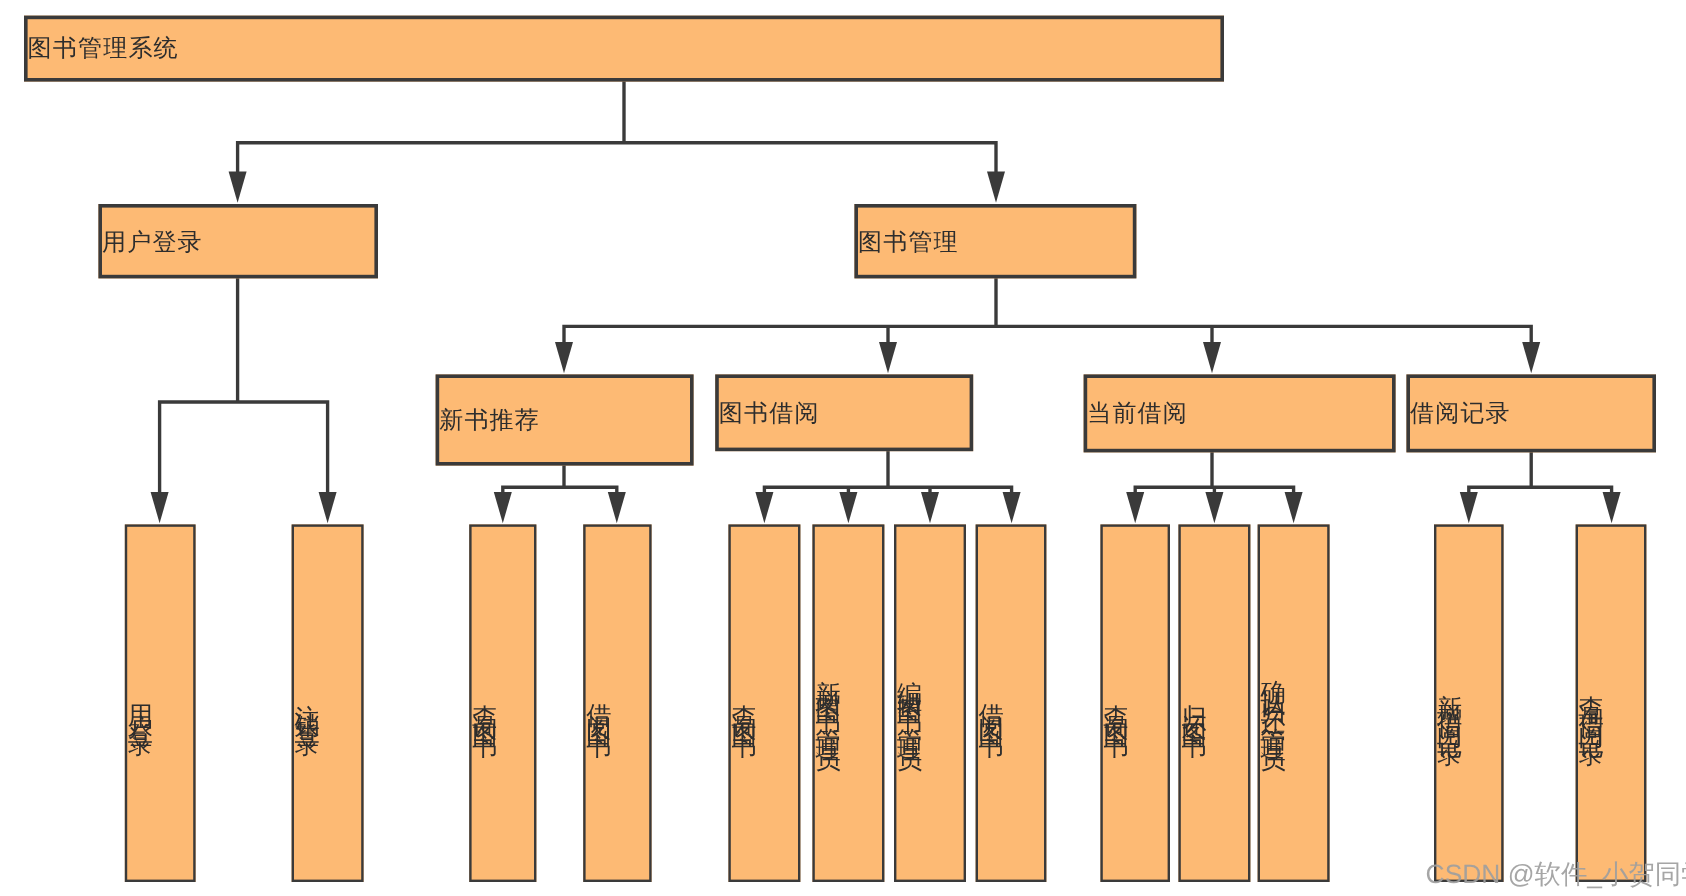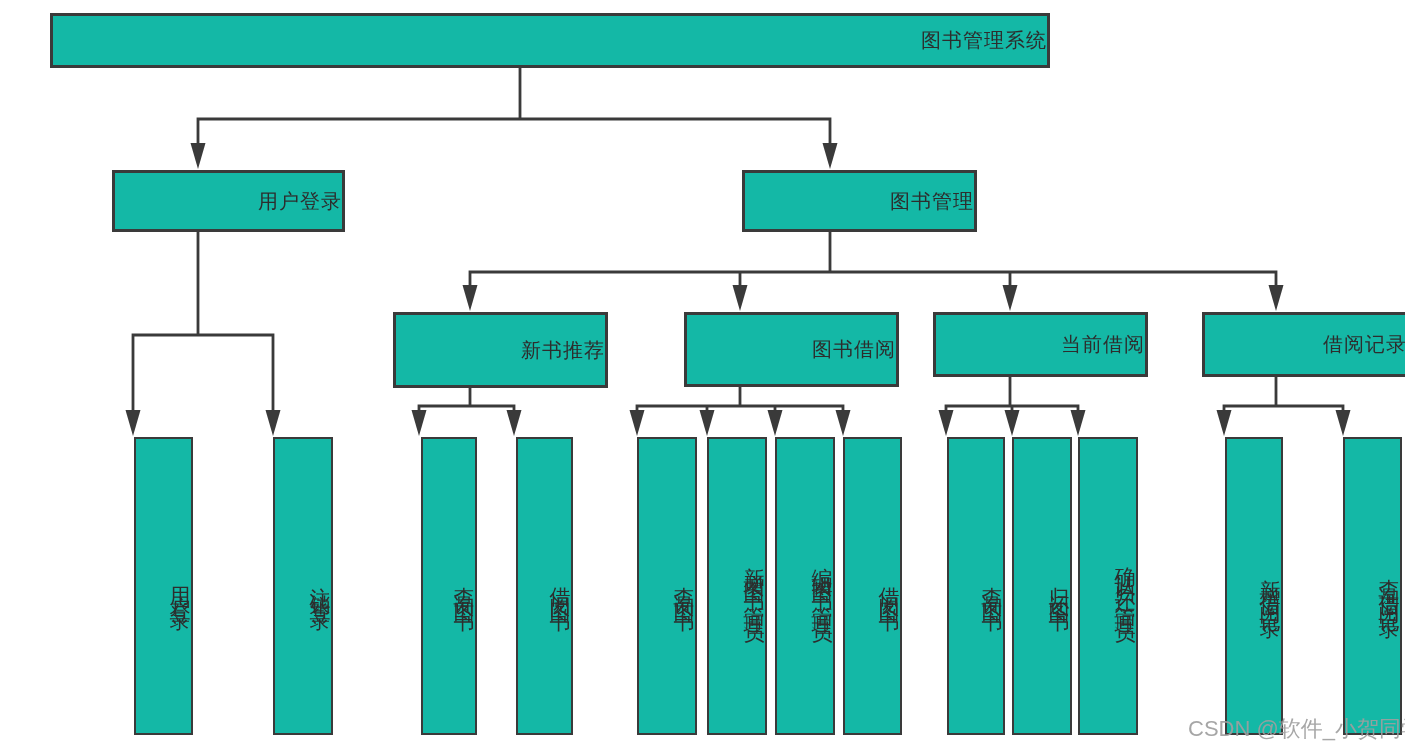--- a/index.html
+++ b/index.html
@@ -3,23 +3,23 @@
 <meta charset="utf-8">
 <style>
   html,body{margin:0;padding:0;}
   body{
     width:1405px;height:747px;position:relative;background:#ffffff;
     font-family:"Liberation Sans","DejaVu Sans",sans-serif;
     overflow:hidden;
   }
   #connectors{position:absolute;left:0;top:0;width:1405px;height:747px;z-index:1;}
   .node{
-    position:absolute;box-sizing:border-box;background:#14b8a6;
-    border:3px solid #3a3a3a;display:flex;align-items:center;justify-content:flex-end;
-    color:#2d2d2d;font-size:20px;z-index:2;letter-spacing:1px;margin-left:30px;
+    position:absolute;box-sizing:border-box;background:#fdba74;
+    border:3px solid #3a3a3a;display:flex;align-items:center;justify-content:flex-start;
+    color:#2d2d2d;font-size:20px;z-index:2;letter-spacing:1px;
   }
   .leaf{border-width:2.5px;top:437px;height:298px;}
   .vtext{
     writing-mode:vertical-rl;text-orientation:mixed;
     font-size:21px;line-height:1;letter-spacing:8px;
     display:block;max-height:288px;
   }
   .watermark{
     position:absolute;left:1188px;top:714px;z-index:5;
     font-size:22px;color:rgba(158,158,158,0.92);white-space:nowrap;
@@ -75,24 +75,24 @@
 <div class="node" style="left:82px;top:170px;width:233px;height:62px;">
   <span>用户登录</span>
 </div>
 <div class="node" style="left:712px;top:170px;width:235px;height:62px;">
   <span>图书管理</span>
 </div>
 
 <div class="node" style="left:363px;top:312px;width:215px;height:76px;">
   <span>新书推荐</span>
 </div>
-<div class="node" style="left:654px;top:312px;width:215px;height:75px;">
+<div class="node" style="left:596px;top:312px;width:215px;height:64px;">
   <span>图书借阅</span>
 </div>
-<div class="node" style="left:903px;top:312px;width:215px;height:65px;">
+<div class="node" style="left:903px;top:312px;width:260px;height:65px;">
   <span>当前借阅</span>
 </div>
 <div class="node" style="left:1172px;top:312px;width:208px;height:65px;">
   <span>借阅记录</span>
 </div>
 
 <div class="node leaf" style="left:104px;width:59px;">
   <span class="vtext">用户登录</span>
 </div>
 <div class="node leaf" style="left:243px;width:60px;">

